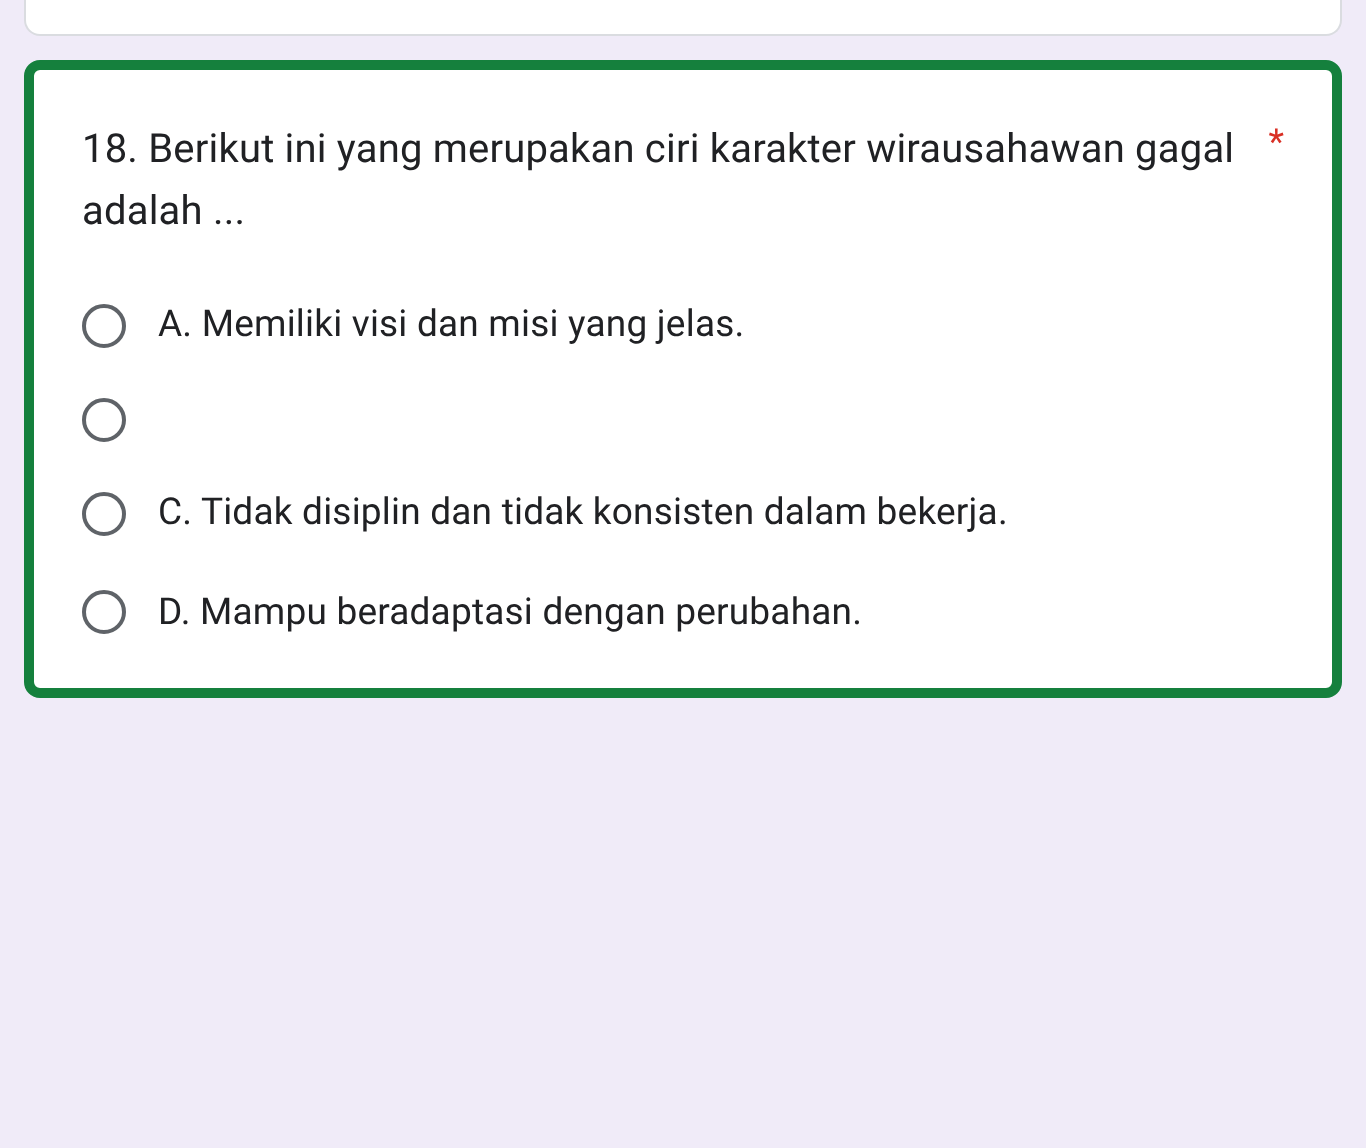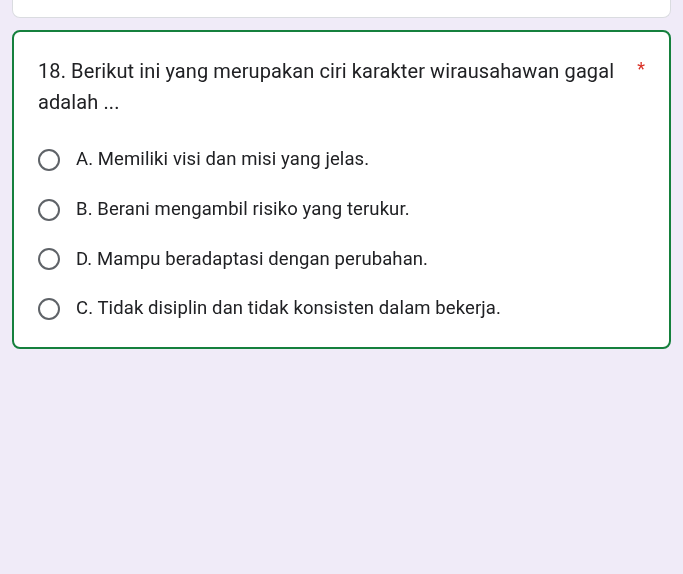--- a/index.html
+++ b/index.html
@@ -18,21 +18,21 @@
     border: 1px solid #dadce0;
     border-radius: 8px;
     height: 18px;
     margin-bottom: 12px;
     border-top: none;
     border-top-left-radius: 0;
     border-top-right-radius: 0;
   }
   .card {
     background: #fff;
-    border: 2px solid #15803d;
+    border: 5px solid #15803d;
     border-radius: 8px;
     padding: 24px;
   }
   .question-header {
     display: flex;
     align-items: flex-start;
     margin-bottom: 28px;
   }
   .question-text {
     font-size: 20px;
@@ -85,28 +85,27 @@
 
   <div class="options">
 
     <div class="option">
       <span class="radio"></span>
       <span class="option-label">A. Memiliki visi dan misi yang jelas.</span>
     </div>
 
     <div class="option">
       <span class="radio"></span>
-      <span class="option-label">B. Berani mengambil risiko yang terukur.</span>
+    </div>
+
+    <div class="option">
+      <span class="radio"></span>
+      <span class="option-label">C. Tidak disiplin dan tidak konsisten dalam bekerja.</span>
     </div>
 
     <div class="option">
       <span class="radio"></span>
       <span class="option-label">D. Mampu beradaptasi dengan perubahan.</span>
     </div>
 
-    <div class="option">
-      <span class="radio"></span>
-      <span class="option-label">C. Tidak disiplin dan tidak konsisten dalam bekerja.</span>
-    </div>
-
 
   </div>
 </div>
 
 </body></html>

